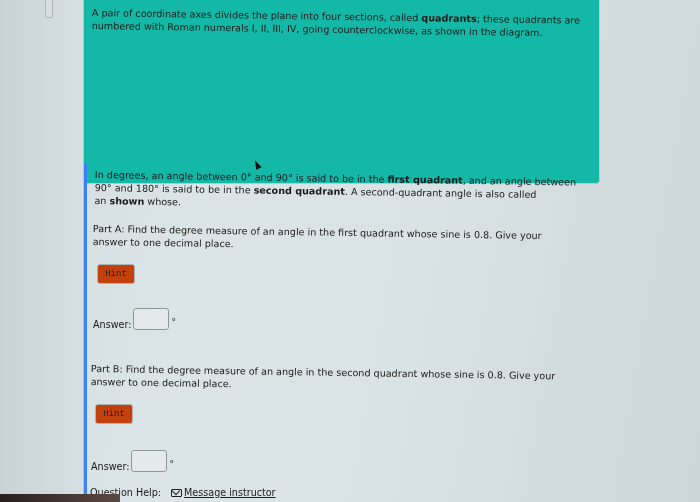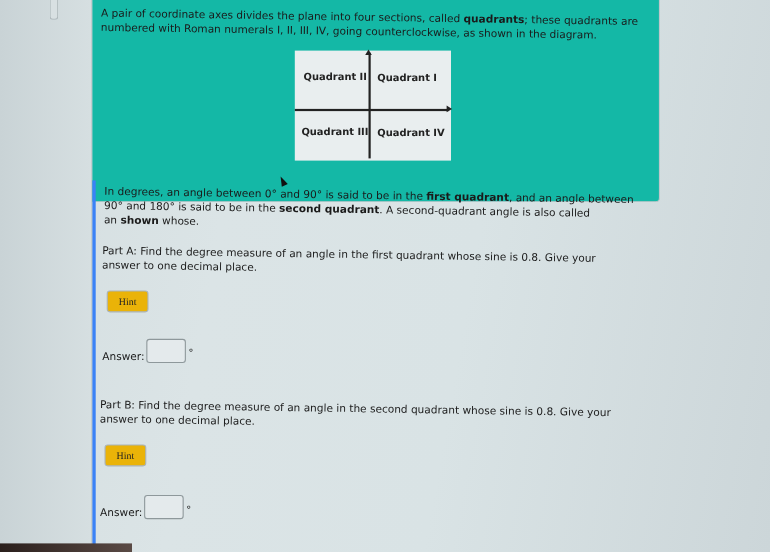--- a/index.html
+++ b/index.html
@@ -67,23 +67,23 @@
     position: absolute; font-size: 9.6px; line-height: 13px; white-space: nowrap;
     transform: rotate(0.9deg); transform-origin: left top;
   }
   .para b { font-weight: bold; }
   .p-intro { left: 8px; top: 4px; }
   .p-parta { left: 6px; top: 58px; }
   .p-partb { left: 4px; top: 198px; }
 
   .hint-btn {
     position: absolute; width: 38px; height: 20px;
-    background: #eab308; border: 1px solid #aab3b6; border-radius: 3px;
+    background: #c2410c; border: 1px solid #aab3b6; border-radius: 3px;
     font-size: 9px; color: #222; text-align: center; line-height: 18px;
-    font-family: Liberation Serif, serif;
+    font-family: Liberation Mono, monospace;
   }
   .hint-a { left: 10px; top: 100px; }
   .hint-b { left: 8px; top: 240px; }
 
   .answer-row { position: absolute; font-size: 9.6px; display: flex; align-items: flex-end; }
   .answer-a { left: 6px; top: 144px; }
   .answer-b { left: 4px; top: 286px; }
   .answer-input {
     width: 36px; height: 22px; margin-left: 2px;
     background: #e4eaec; border: 1px solid #8e989b; border-radius: 3px;
@@ -117,28 +117,20 @@
 <body>
 
 <div class="left-rail">
   <div class="rail-scroll"></div>
 </div>
 
 <div class="info-box">
   <div class="info-text">
     <span>A pair of coordinate axes divides the plane into four sections, called </span><b>quadrants</b><span>; these quadrants are numbered with Roman numerals I, II, III, IV, going counterclockwise, as shown in the diagram.</span>
   </div>
-  <div class="diagram">
-    <div class="axis-v"></div>
-    <div class="axis-h"></div>
-    <span class="q-label q2">Quadrant II</span>
-    <span class="q-label q1">Quadrant I</span>
-    <span class="q-label q3">Quadrant III</span>
-    <span class="q-label q4">Quadrant IV</span>
-  </div>
 </div>
 
 <div class="content">
   <div class="para p-intro">
     <div><span>In degrees, an angle between 0° and 90° is said to be in the </span><b>first quadrant</b><span>, and an angle between</span></div>
     <div><span>90° and 180° is said to be in the </span><b>second quadrant</b><span>.  A second-quadrant angle is also called</span></div>
     <div><span>an </span><b>shown</b><span> whose.</span></div>
   </div>
 
   <div class="para p-parta">
@@ -156,16 +148,21 @@
     <div>Part B: Find the degree measure of an angle in the second quadrant whose sine is 0.8.  Give your</div>
     <div>answer to one decimal place.</div>
   </div>
   <button class="hint-btn hint-b">Hint</button>
   <div class="answer-row answer-b">
     <span>Answer:</span>
     <input class="answer-input" type="text" value="" style="">
     <span class="deg">°</span>
   </div>
 
+  <div class="help-row">
+    <span>Question Help:</span>
+    <span class="mail-icon"></span>
+    <a class="msg-link">Message instructor</a>
+  </div>
 </div>
 
 <div class="cursor-icon"></div>
 <div class="bottom-bar"></div>
 
 </body></html>

